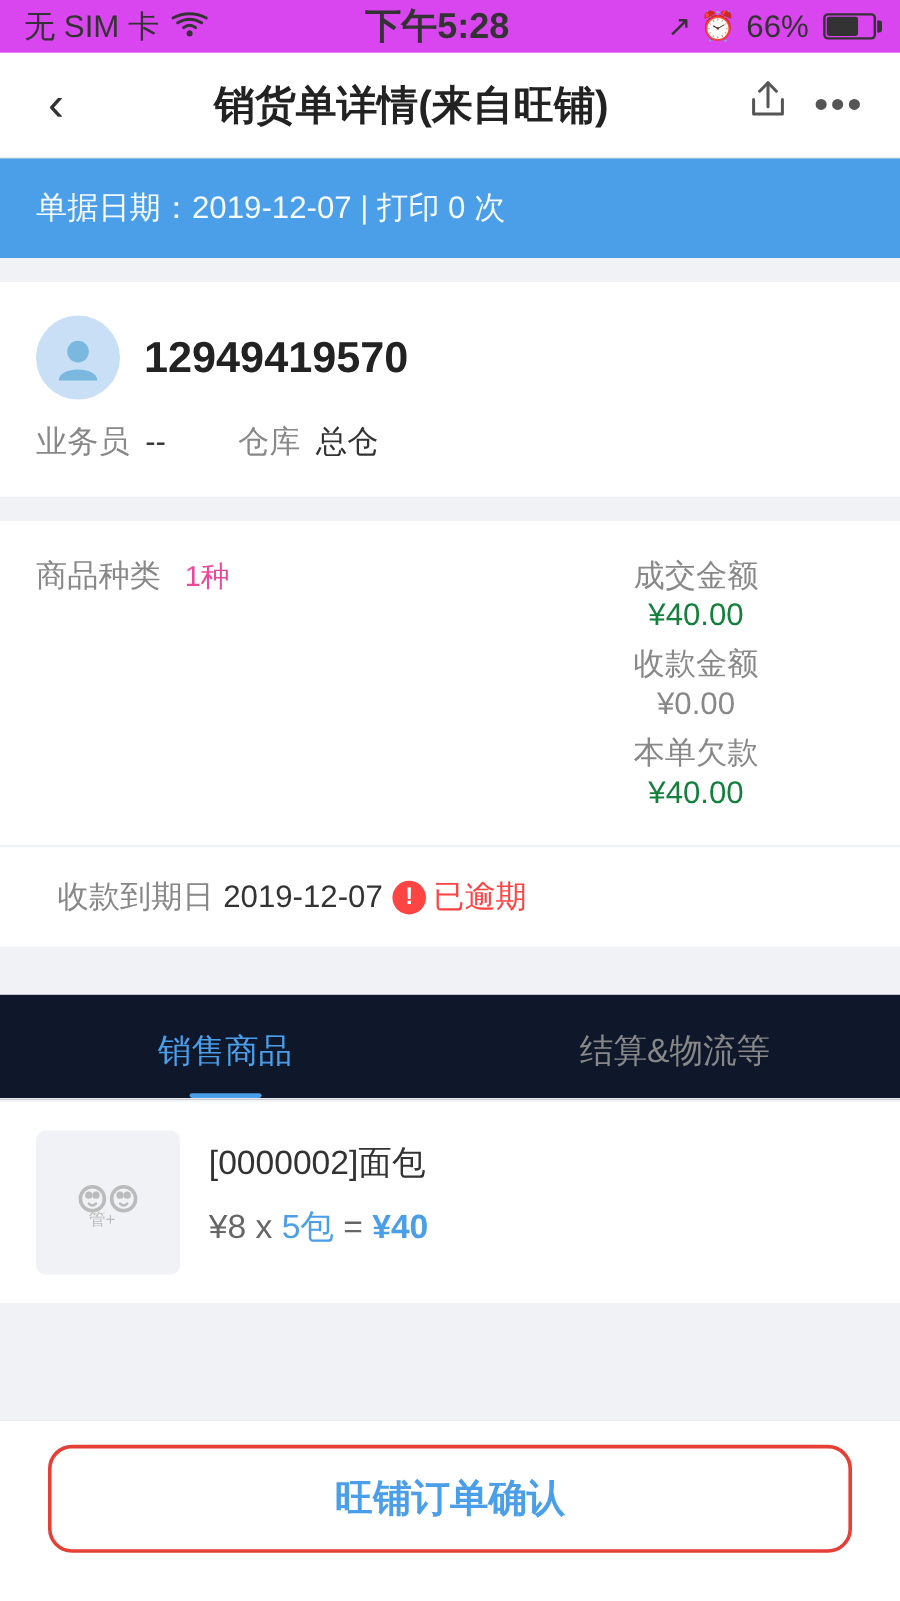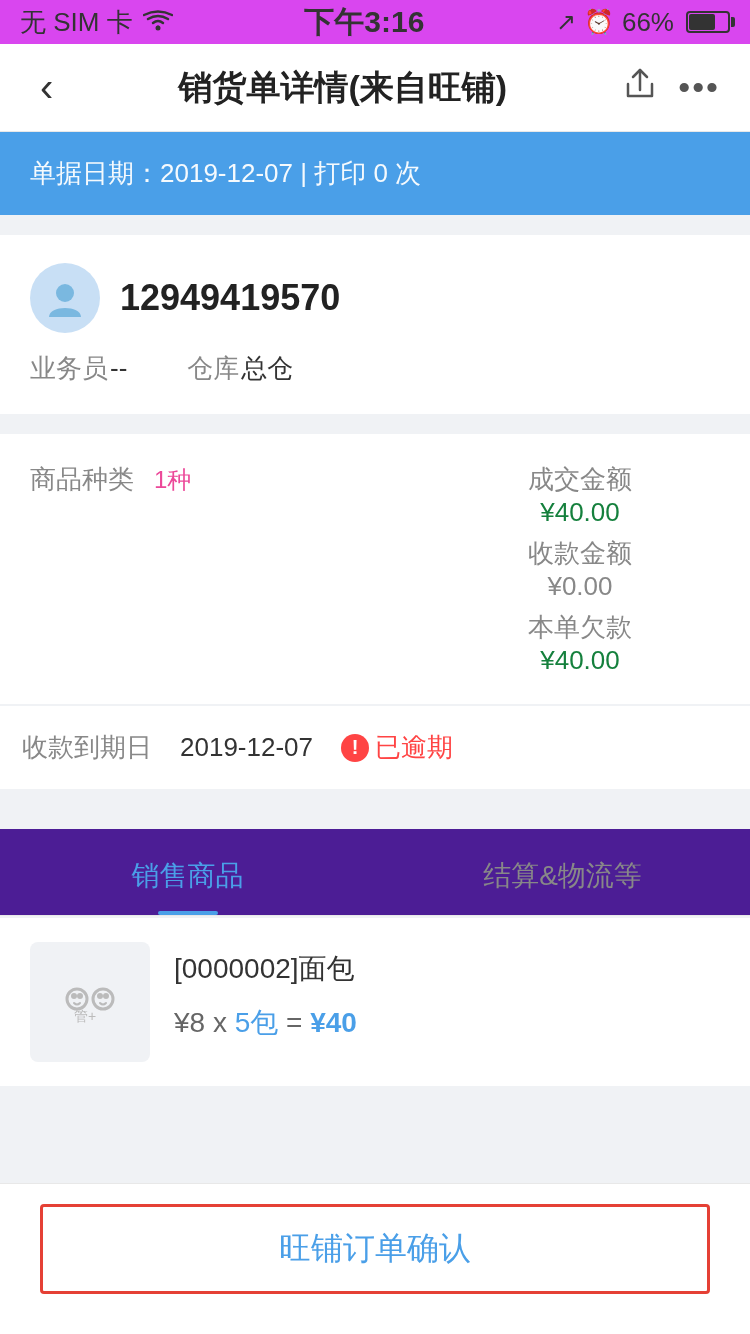--- a/index.html
+++ b/index.html
@@ -174,21 +174,21 @@
     .customer-meta {
       display: flex;
       align-items: center;
       gap: 60px;
       margin-top: 14px;
       padding-top: 4px;
     }
     .meta-item {
       display: flex;
       align-items: center;
-      gap: 2px;
+      gap: 13px;
     }
     .meta-label {
       font-size: 26px;
       color: #888;
     }
     .meta-value {
       font-size: 26px;
       color: #333;
     }
 
@@ -242,25 +242,25 @@
       font-size: 26px;
       color: #15803d;
     }
     .amount-value.gray {
       color: #888;
     }
 
     
     .due-date-card {
       background: #fff;
-      padding: 24px 22px;
+      padding: 24px 48px;
       margin-top: 2px;
       display: flex;
       align-items: center;
-      gap: 28px;
+      gap: 8px;
     }
     .due-label {
       font-size: 26px;
       color: #888;
     }
     .due-value {
       font-size: 26px;
       color: #333;
     }
     .overdue-badge {
@@ -281,21 +281,21 @@
       font-size: 20px;
       font-weight: 700;
     }
     .overdue-text {
       font-size: 26px;
       color: #ff4444;
     }
 
     
     .tabs-container {
-      background: #4c1d95;
+      background: #0f172a;
       margin-top: 20px;
       display: flex;
       border-bottom: 1px solid #e8e8e8;
     }
     .tab {
       flex: 1;
       text-align: center;
       padding: 28px 0 20px;
       font-size: 28px;
       cursor: pointer;
@@ -381,25 +381,25 @@
       left: 0;
       width: 750px;
       background: #fff;
       padding: 20px 40px 40px;
       border-top: 1px solid #e8e8e8;
     }
     .confirm-btn {
       width: 100%;
       height: 90px;
       border: 3px solid #e54035;
-      border-radius: 4px;
+      border-radius: 20px;
       background: #fff;
       color: #4a9fe8;
       font-size: 32px;
-      font-weight: 400;
+      font-weight: 700;
       cursor: pointer;
       display: flex;
       align-items: center;
       justify-content: center;
     }
   </style>
 </head>
 <body>
 
 <div class="status-bar">
@@ -408,21 +408,21 @@
     <span>
       <svg width="30" height="22" viewBox="0 0 30 22">
         <path d="M15 18 L15 18" stroke="#333" stroke-width="3" stroke-linecap="round"></path>
         <path d="M10 14 Q15 10 20 14" stroke="#333" stroke-width="2.5" fill="none" stroke-linecap="round"></path>
         <path d="M5 10 Q15 4 25 10" stroke="#333" stroke-width="2.5" fill="none" stroke-linecap="round"></path>
         <path d="M1 6 Q15 -1 29 6" stroke="#333" stroke-width="2.5" fill="none" stroke-linecap="round"></path>
         <circle cx="15" cy="19" r="2.5" fill="#333"></circle>
       </svg>
     </span>
   </div>
-  <div class="status-center">下午3:16</div>
+  <div class="status-center">下午5:28</div>
   <div class="status-right">
     <span style="font-size:24px;">↗</span>
     <span style="font-size:24px;">⏰</span>
     <span>66%</span>
     <div class="battery-icon">
       <div class="battery-fill"></div>
     </div>
   </div>
 </div>
 

